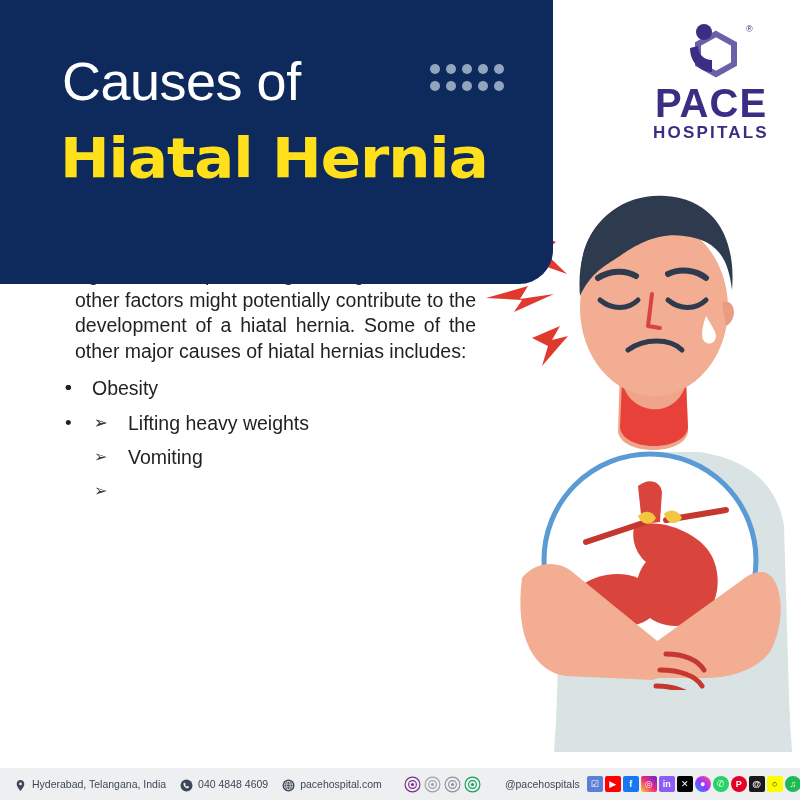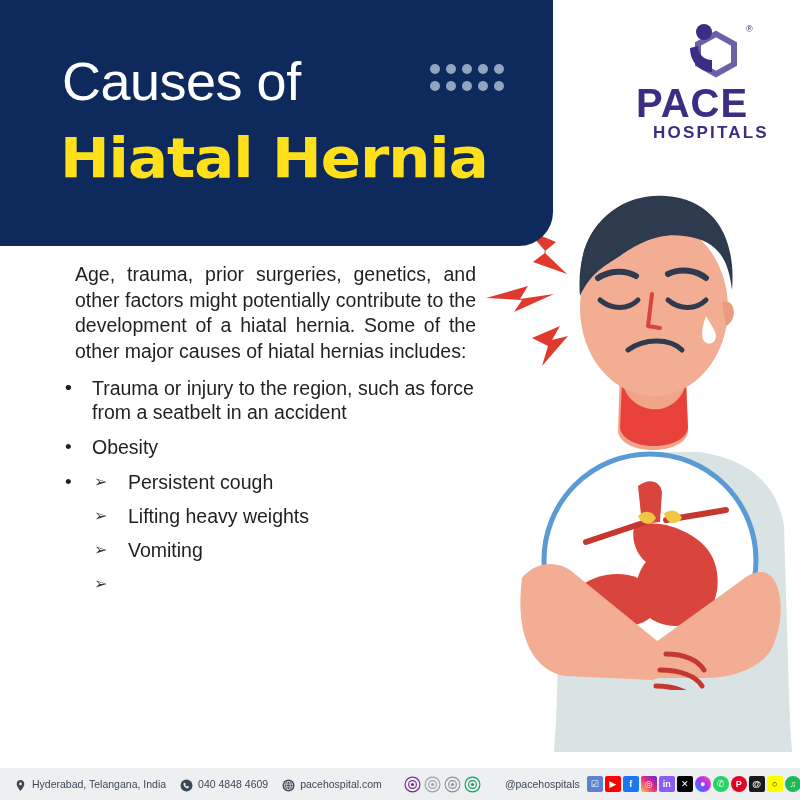--- a/index.html
+++ b/index.html
@@ -7,21 +7,21 @@
     width:800px;height:800px;
     background:#ffffff;
     font-family:"Liberation Sans","DejaVu Sans",sans-serif;
     overflow:hidden;
     position:relative;
   }
   #poster{position:absolute;inset:0;width:800px;height:800px;background:#fff;overflow:hidden;}
 
   
   .header-panel{
-    position:absolute;left:0;top:0;width:553px;height:246px;
+    position:absolute;left:0;top:0;width:553px;height:284px;
     background:#0E2A5C;
     border-bottom-right-radius:34px;
     z-index:6;
   }
   .title-line1{
     position:absolute;left:62px;top:52px;
     color:#ffffff;font-size:54px;line-height:58px;
     font-weight:400;letter-spacing:-0.5px;white-space:nowrap;
   }
   .title-line2{
@@ -38,21 +38,21 @@
   }
   .dot-grid i{
     display:block;width:10px;height:10px;border-radius:50%;
     background:#93A4BE;
   }
 
   
   .logo{position:absolute;left:636px;top:22px;width:150px;height:125px;z-index:7;}
   .logo-mark{position:absolute;left:46px;top:0;width:62px;height:62px;}
   .logo-pace{
-    position:absolute;left:0;top:60px;width:150px;
+    position:absolute;left:0;top:60px;width:150px;text-align:center;
     color:#3B2D83;font-size:40px;font-weight:800;letter-spacing:1px;line-height:42px;
   }
   .logo-hosp{
     position:absolute;left:0;top:102px;width:150px;text-align:center;
     color:#3B2D83;font-size:17px;font-weight:700;letter-spacing:2.2px;line-height:18px;
   }
   .logo-reg{position:absolute;left:110px;top:2px;color:#3B2D83;font-size:9px;}
 
   
   .content{
@@ -188,24 +188,24 @@
     </div>
     <div class="logo-reg">®</div>
     <div class="logo-pace">PACE</div>
     <div class="logo-hosp">HOSPITALS</div>
   </div>
 
   <div class="content">
     <p class="intro">Age, trauma, prior surgeries, genetics, and other factors might potentially contribute to the development of a hiatal hernia. Some of the other major causes of hiatal hernias includes:</p>
     <ul class="bullets" id="bullet-list">
         <li><span class="bullet-dot">•</span></li>
-        <li><span class="bullet-dot">•</span><span>Trauma or injury to the region, such as force from a seatbelt in an accident</span></li>
+        <li><span class="bullet-dot">•</span></li>
         <li><span class="bullet-dot">•</span><span>Obesity</span></li>
         <li><span class="bullet-dot">•</span><ul class="subs">
-            <li><span class="arrow">➢</span><span>Persistent cough</span></li>
+            <li><span class="arrow">➢</span></li>
             <li><span class="arrow">➢</span><span>Lifting heavy weights</span></li>
             <li><span class="arrow">➢</span><span>Vomiting</span></li>
             <li><span class="arrow">➢</span></li>
           </ul></li>
       </ul>
   </div>
 
   <div class="footer">
     <div id="foot-items" style="display:flex;align-items:center;">
         <div class="foot-item">

